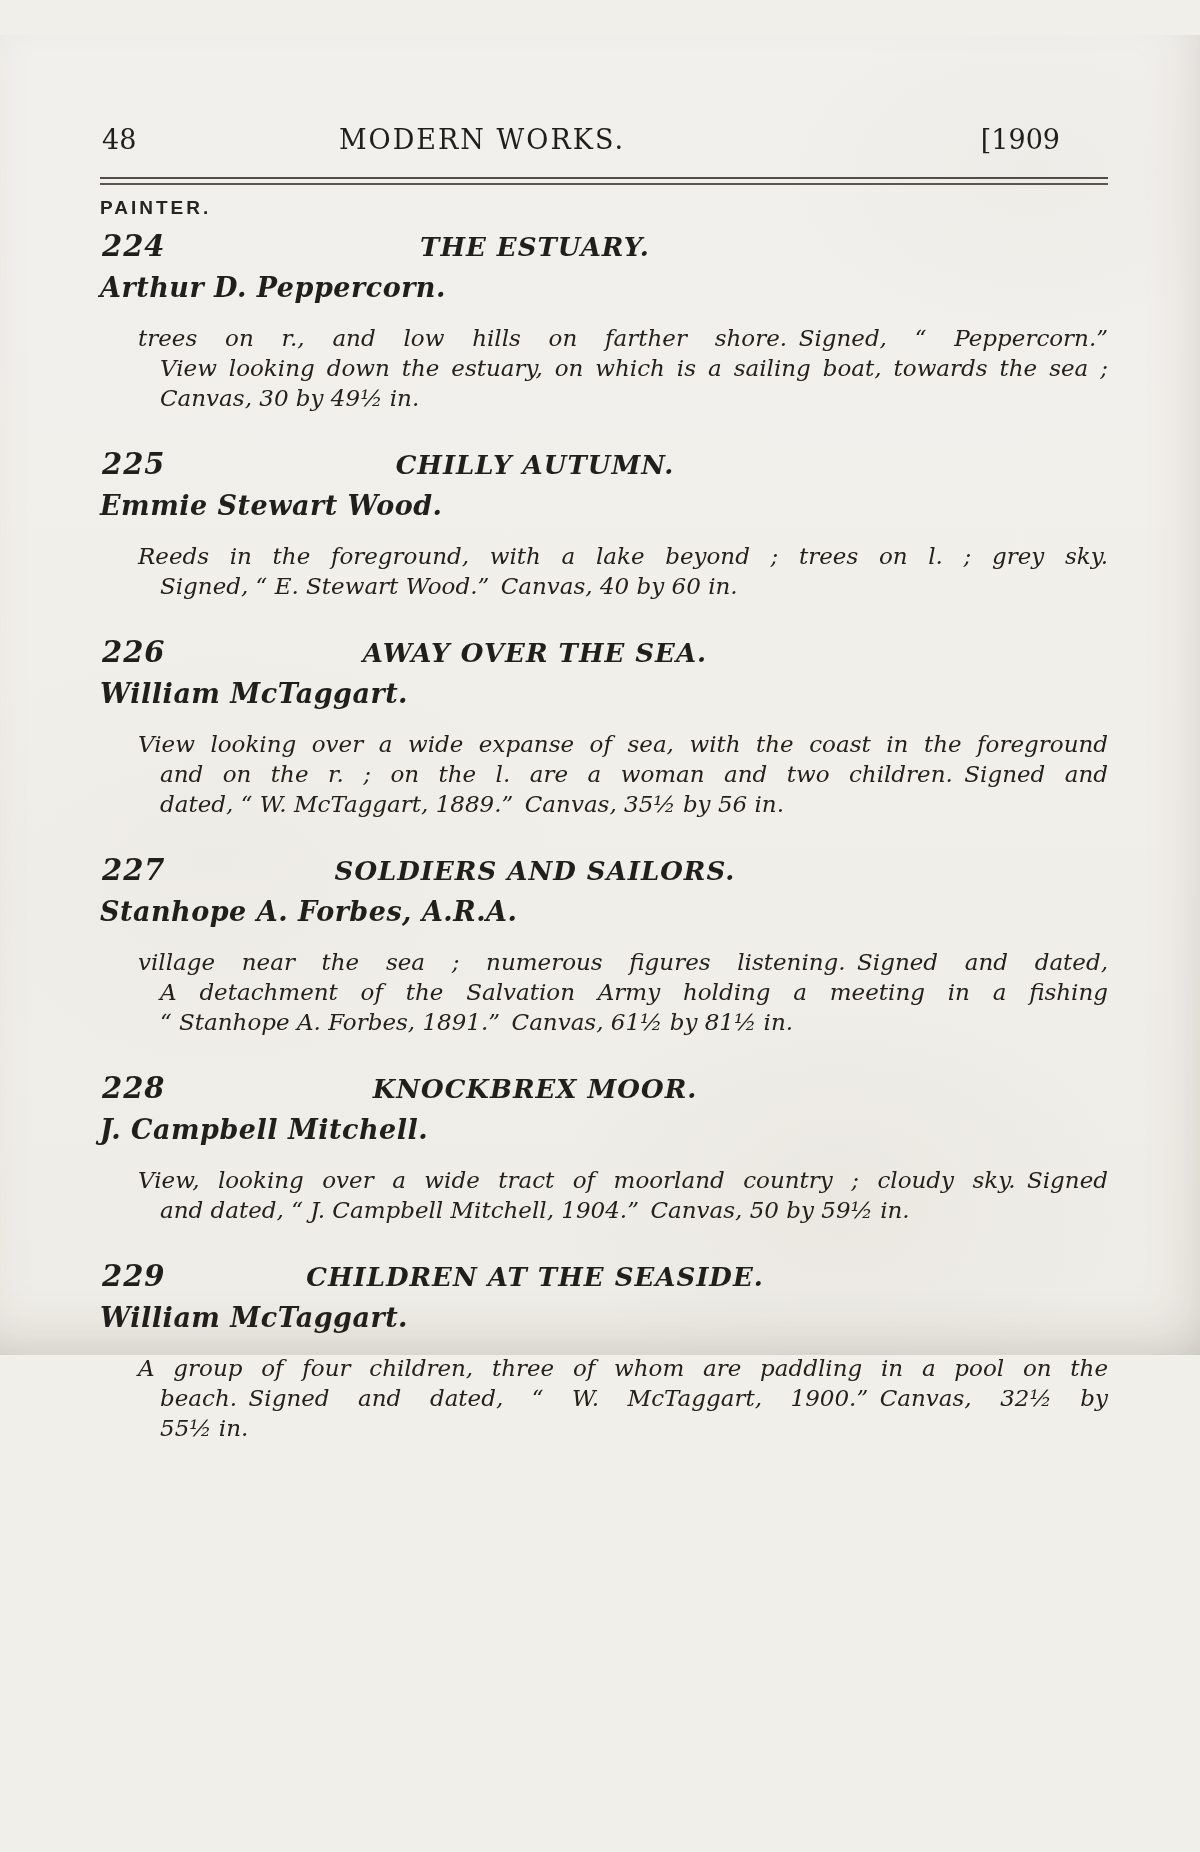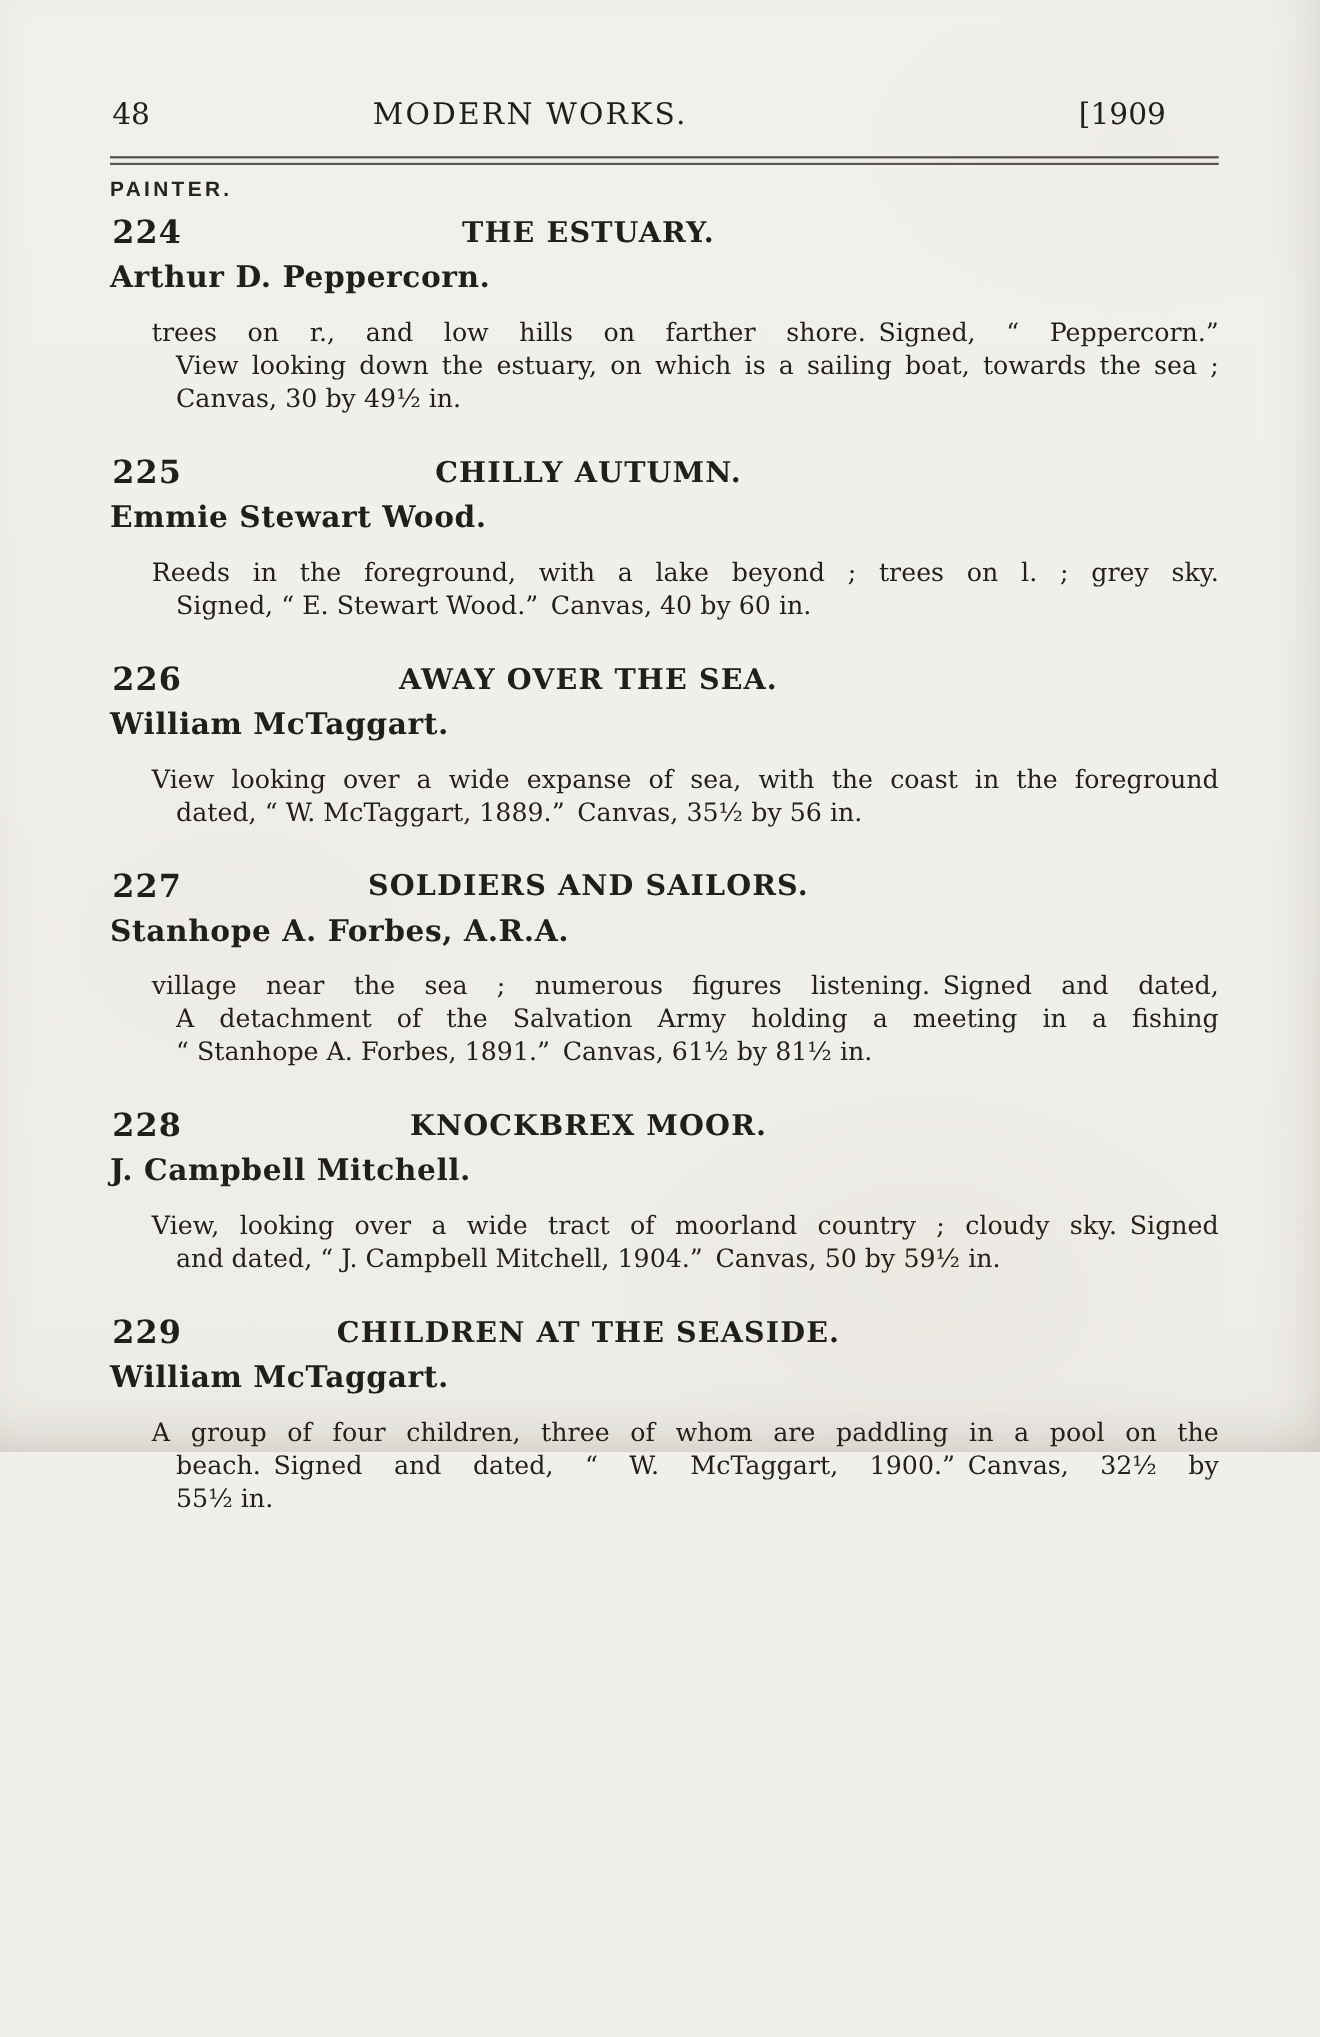--- a/index.html
+++ b/index.html
@@ -19,20 +19,21 @@
     width: 1200px;
     height: 1320px;
     box-sizing: border-box;
     padding: 90px 92px 0 100px;
     background:
       radial-gradient(ellipse 380px 240px at 86% 10%, rgba(90,80,60,0.025), transparent 70%),
       radial-gradient(ellipse 520px 340px at 18% 62%, rgba(90,80,60,0.02), transparent 70%),
       radial-gradient(ellipse 420px 300px at 70% 88%, rgba(90,80,60,0.03), transparent 70%),
       linear-gradient(180deg, #f2f0ec 0%, #f1efea 55%, #eeece6 100%);
     box-shadow: inset -14px -24px 70px -38px rgba(60,54,42,0.35);
+    margin-top: 35px;
   }
   .page-header {
     position: relative;
     height: 32px;
     font-size: 27px;
     line-height: 30px;
   }
   .pg-num {
     position: absolute;
     left: 2px;
@@ -60,21 +61,21 @@
     margin-top: 12px;
     height: 24px;
     text-align: left;
     padding-right: 40px;
     font-family: "Liberation Sans", sans-serif;
     font-size: 19px;
     font-weight: 700;
     letter-spacing: 3px;
     color: #27251f;
   }
-  .entries { margin-top: 10px; }
+  .entries { margin-top: 10px; font-style: italic; }
   .entry { margin-bottom: 36px; }
   .entry-head {
     position: relative;
     height: 30px;
   }
   .entry-number {
     position: absolute;
     left: 2px;
     top: 0;
     font-size: 29px;
@@ -159,20 +160,21 @@
     </div>
 
     <div class="entry">
       <div class="entry-head">
         <span class="entry-number">226</span>
         <span class="entry-title">AWAY OVER THE SEA.</span>
       </div>
       <div class="entry-painter">William McTaggart.</div>
       <div class="entry-desc">
         <div class="desc-line">View looking over a wide expanse of sea, with the coast in the foreground</div>
+        <div class="desc-line">and on the r. ; on the l. are a woman and two children. Signed and</div>
         <div class="desc-line">dated, “ W. McTaggart, 1889.” Canvas, 35½ by 56 in.</div>
       </div>
     </div>
 
     <div class="entry">
       <div class="entry-head">
         <span class="entry-number">227</span>
         <span class="entry-title">SOLDIERS AND SAILORS.</span>
       </div>
       <div class="entry-painter">Stanhope A. Forbes, A.R.A.</div>

